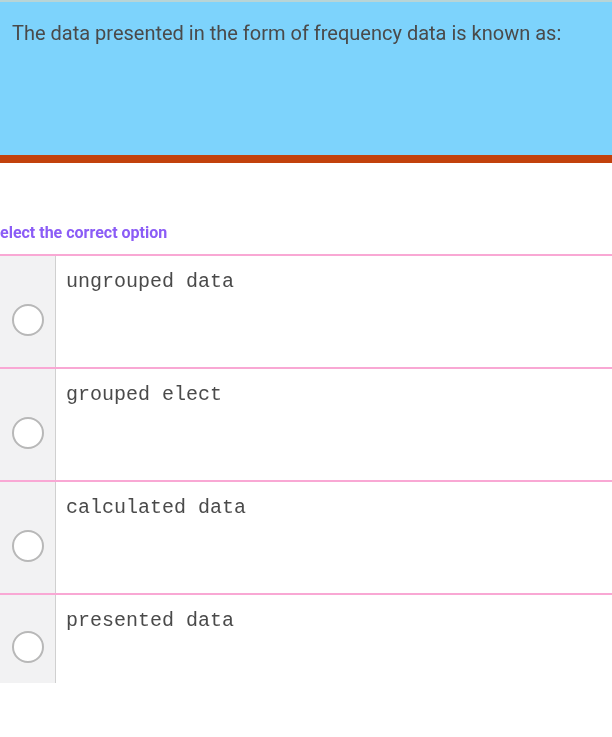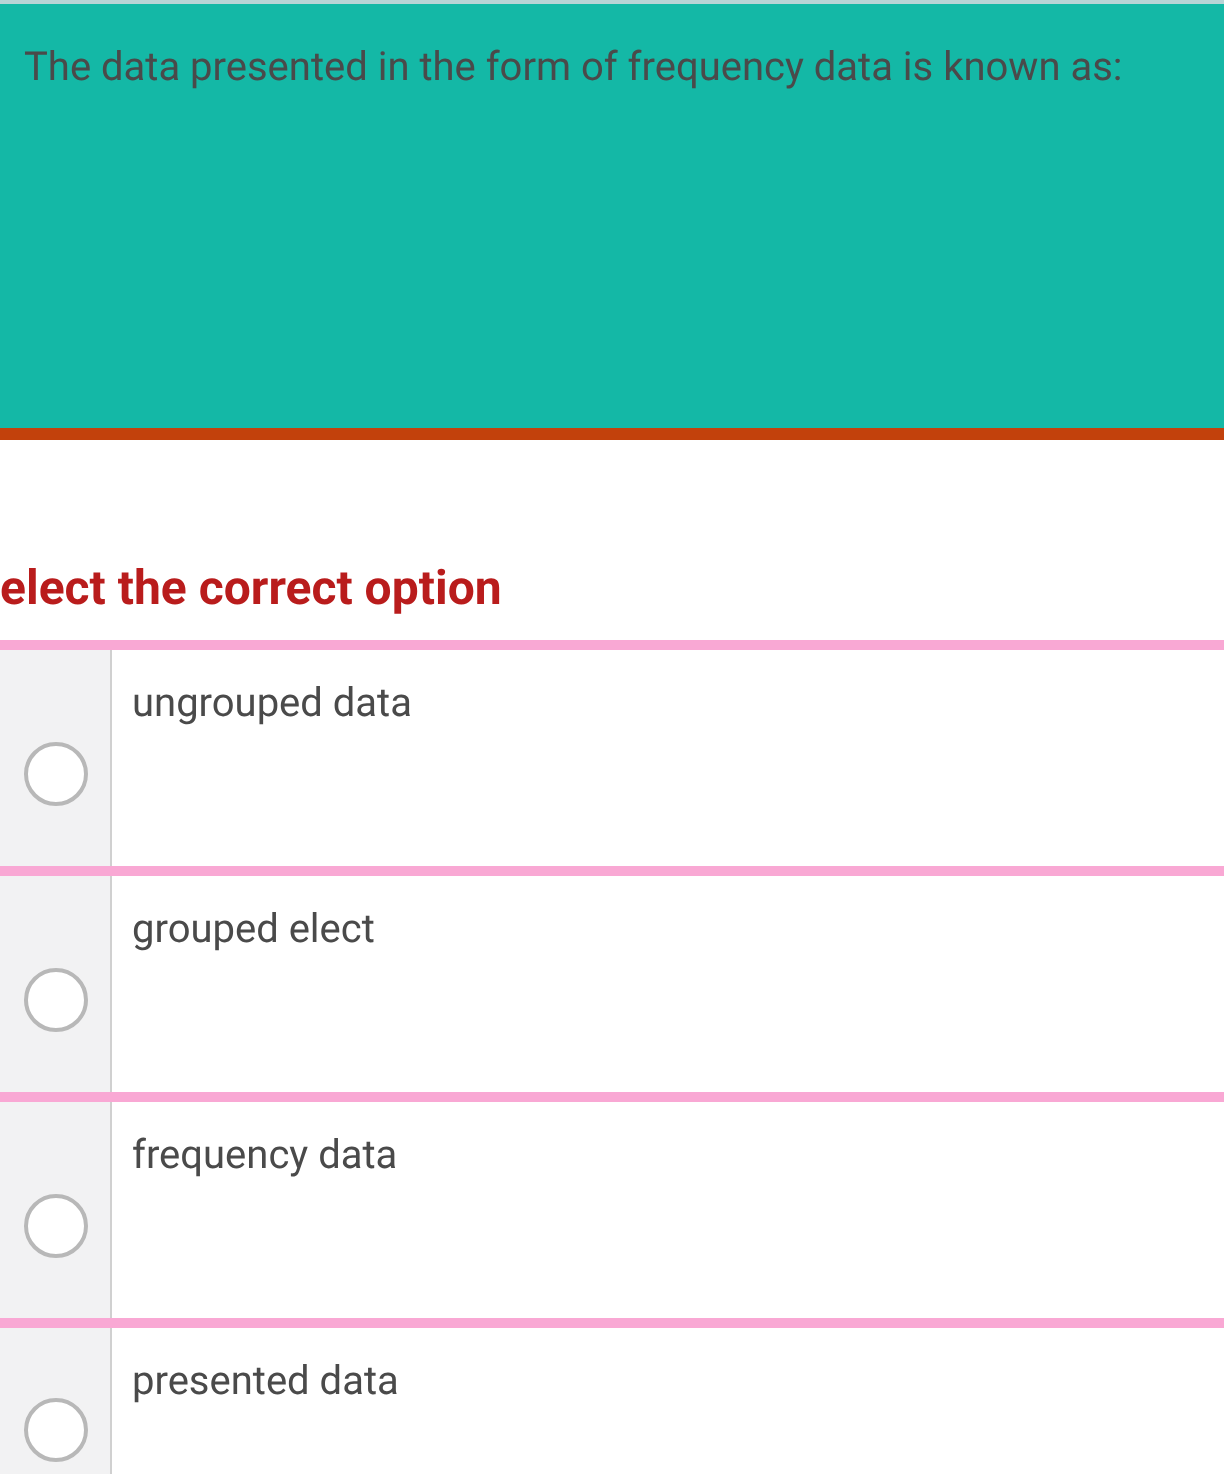--- a/index.html
+++ b/index.html
@@ -9,48 +9,49 @@
     }
     body {
       font-family: -apple-system, BlinkMacSystemFont, 'Segoe UI', Roboto, sans-serif;
       width: 612px;
       height: 737px;
       background: #ffffff;
       overflow: hidden;
     }
     .question-box {
       border-top: 2px solid #b8d4d6;
-      border-bottom: 6px solid #c2410c;
+      border-bottom: 8px solid #c2410c;
       padding: 18px 12px 18px 12px;
-      height: 220px;
-      background: #14b8a6;
+      height: 163px;
+      background: #7dd3fc;
     }
     .question-text {
       font-size: 20px;
       color: #4a4a4a;
       font-weight: 400;
       line-height: 1.3;
     }
     .instruction-section {
       padding: 60px 0 0 0;
     }
     .instruction-text {
-      font-size: 24px;
+      font-size: 16px;
       font-weight: 700;
-      color: #b91c1c;
+      color: #8b5cf6;
       padding-bottom: 12px;
       padding-left: 0;
     }
     .options-container {
       margin-top: 0;
     }
     .option-row {
       display: flex;
-      border-top: 5px solid #f9a8d4;
+      border-top: 2px solid #f9a8d4;
       height: 113px;
+      font-family: Liberation Mono, monospace;
     }
     .option-row:last-child {
       height: 90px;
     }
     .radio-cell {
       width: 56px;
       background: #f2f2f3;
       border-right: 1px solid #d0d0d0;
       display: flex;
       align-items: center;
@@ -101,21 +102,21 @@
     </div>
     <div class="option-text-cell">
       <div class="option-text">grouped elect</div>
     </div>
   </div>
   <div class="option-row">
     <div class="radio-cell">
       <div class="radio-circle"></div>
     </div>
     <div class="option-text-cell">
-      <div class="option-text">frequency data</div>
+      <div class="option-text">calculated data</div>
     </div>
   </div>
   <div class="option-row">
     <div class="radio-cell">
       <div class="radio-circle"></div>
     </div>
     <div class="option-text-cell">
       <div class="option-text">presented data</div>
     </div>
   </div>

